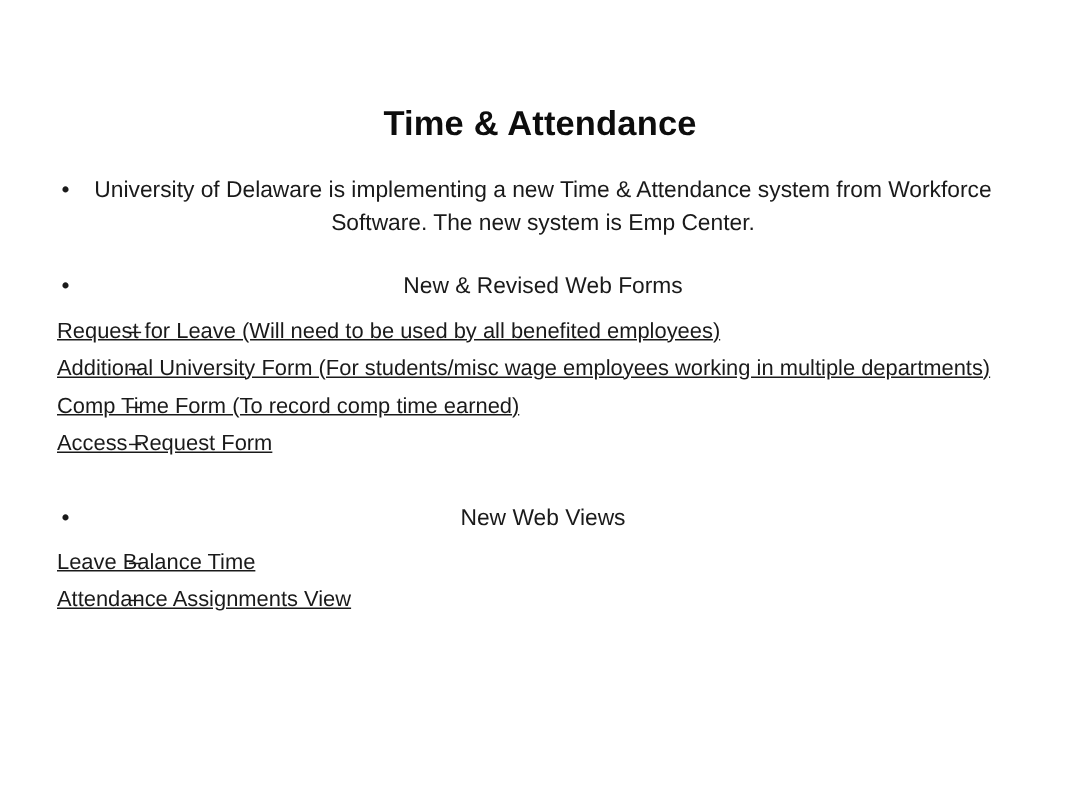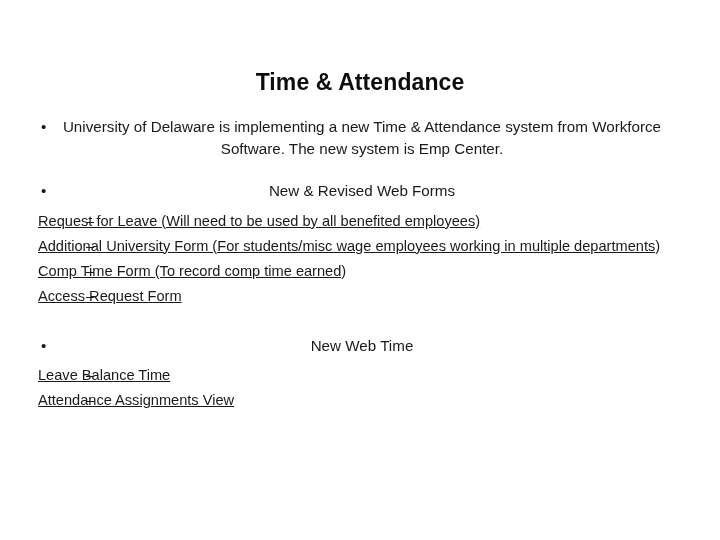--- a/index.html
+++ b/index.html
@@ -141,21 +141,21 @@
 
     <div class="lvl2 block">
       <span class="marker">–</span>
       <span class="txt">Access Request Form</span>
     </div>
 
     <div class="gap-lg"></div>
 
     <div class="lvl1 block">
       <span class="marker">•</span>
-      <span class="txt">New Web Time</span>
+      <span class="txt">New Web Views</span>
     </div>
 
     <div class="gap-sm"></div>
 
     <div class="lvl2 block">
       <span class="marker">–</span>
       <span class="txt">Leave Balance Time</span>
     </div>
 
     <div class="lvl2 block">

